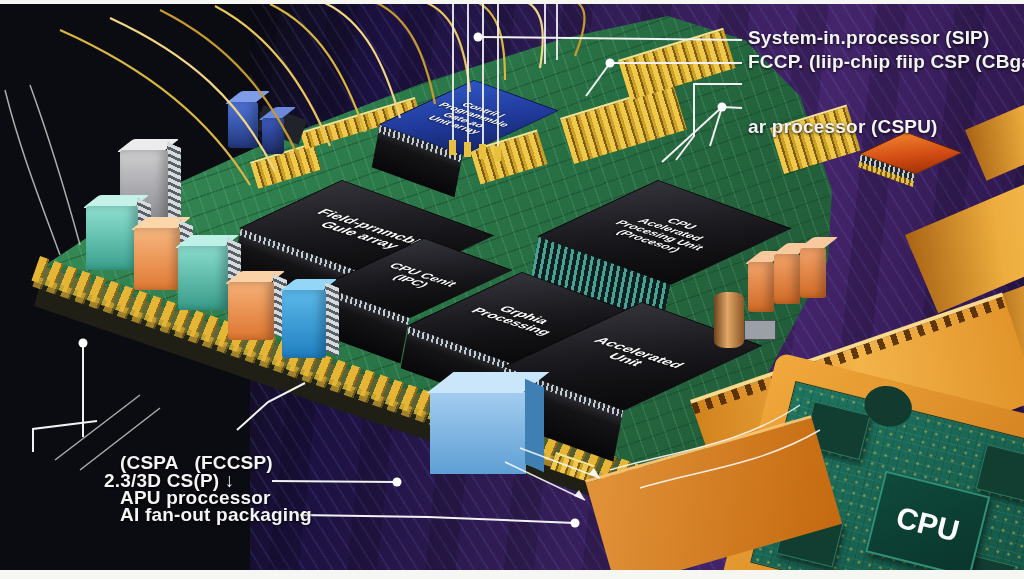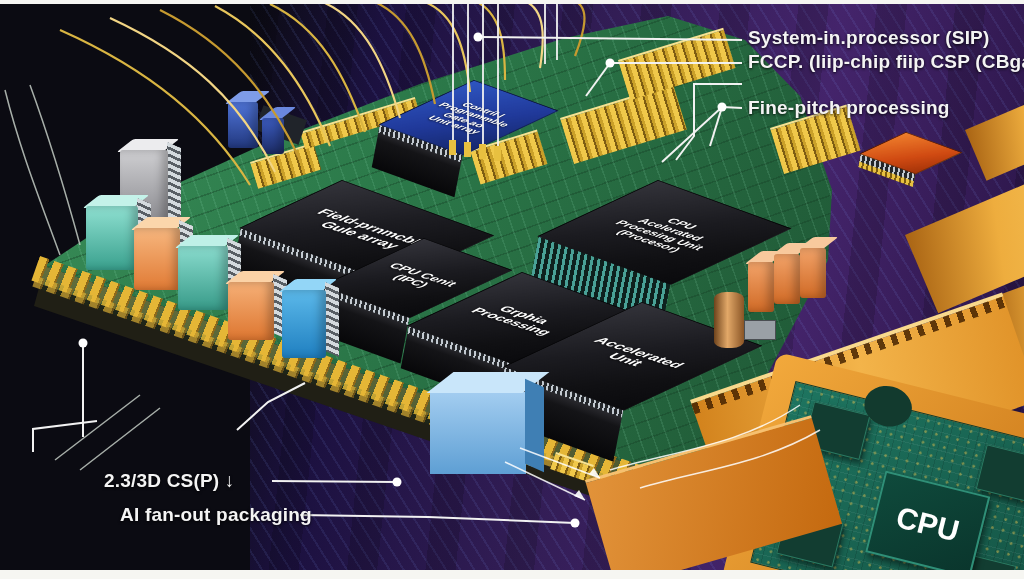--- a/index.html
+++ b/index.html
@@ -318,20 +318,22 @@
         <circle cx="610" cy="63" r="4.5"></circle>
         <circle cx="722" cy="107" r="4.5"></circle>
       <circle cx="83" cy="343" r="4.5"></circle>
         <circle cx="397" cy="482" r="4.5"></circle>
         <circle cx="575" cy="523" r="4.5"></circle>
     </g>
   </svg>
 
   <div class="lab" style="left:748px;top:27px;">System-in.processor (SIP)</div>
   <div class="lab" style="left:748px;top:51px;">FCCP. (liip-chip fiip CSP (CBga)</div>
-  <div class="lab" style="left:748px;top:97px;">Fine-pitch processing</div>
-
+  <div class="lab" style="left:748px;top:116px;">ar processor (CSPU)</div>
+
+  <div class="lab" style="left:120px;top:452px;">(CSPA   (FCCSP)</div>
   <div class="lab" style="left:104px;top:470px;">2.3/3D CS(P) ↓</div>
+  <div class="lab" style="left:120px;top:487px;">APU proccessor</div>
   <div class="lab" style="left:120px;top:504px;">AI fan-out packaging</div>
 
   <div class="strip" style="top:0;height:4px;"></div>
   <div class="strip" style="bottom:0;height:9px;"></div>
 </div>
 
 </body></html>

